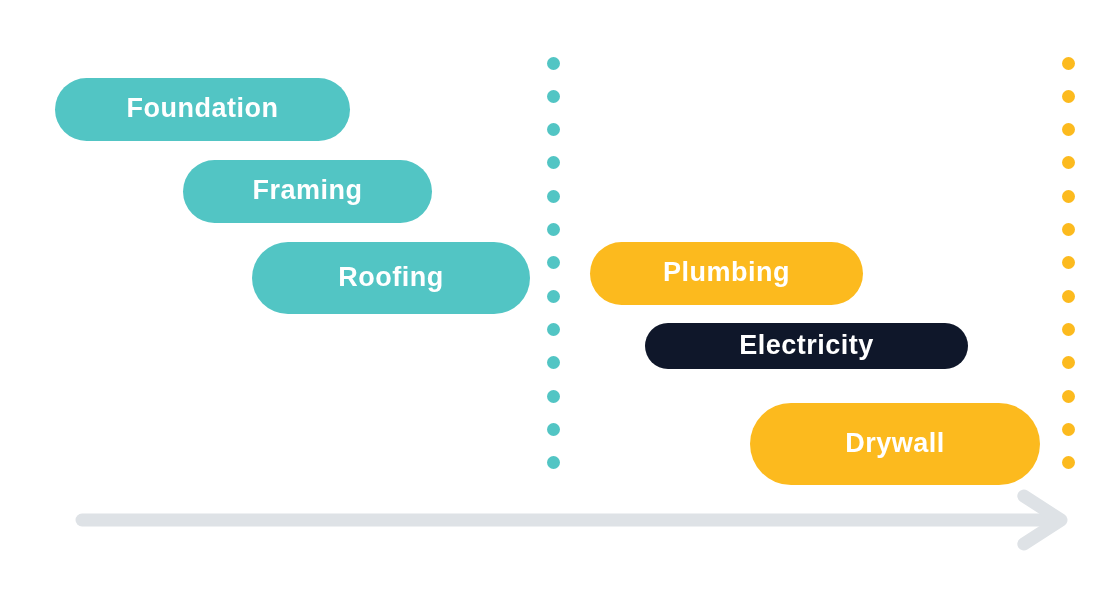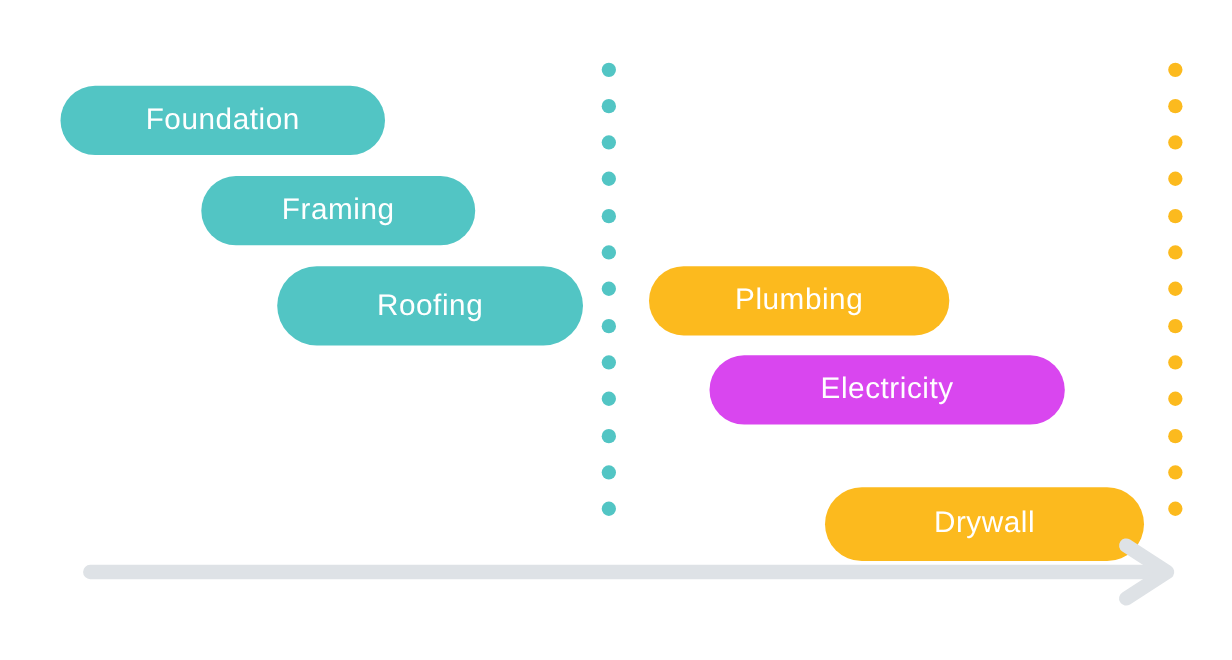--- a/index.html
+++ b/index.html
@@ -18,21 +18,21 @@
   .bar {
     position: absolute;
     border-radius: 999px;
     display: flex;
     align-items: center;
     justify-content: center;
   }
   .bar span {
     color: #ffffff;
     font-size: 27px;
-    font-weight: normal;
+    font-weight: bold;
     letter-spacing: 0.5px;
     line-height: 1;
     padding-bottom: 2px;
   }
   .dot {
     position: absolute;
     border-radius: 50%;
   }
   .arrow-svg {
     position: absolute;
@@ -52,24 +52,24 @@
     </div>
     <div class="bar" style="left: 183px; width: 249px; top: 160px; height: 63px; background: rgb(82, 197, 196);">
       <span>Framing</span>
     </div>
     <div class="bar" style="left: 252px; width: 278px; top: 242px; height: 72px; background: rgb(82, 197, 196);">
       <span>Roofing</span>
     </div>
     <div class="bar" style="left: 590px; width: 273px; top: 242px; height: 63px; background: rgb(252, 186, 30); text-align: center;">
       <span>Plumbing</span>
     </div>
-    <div class="bar" style="left: 645px; width: 323px; top: 323px; height: 63px; background: #d946ef;">
+    <div class="bar" style="left: 645px; width: 323px; top: 323px; height: 46px; background: #0f172a;">
       <span>Electricity</span>
     </div>
-    <div class="bar" style="left: 750px; width: 290px; top: 403px; height: 67px; background: rgb(252, 186, 30); margin-top: 40px;">
+    <div class="bar" style="left: 750px; width: 290px; top: 403px; height: 82px; background: rgb(252, 186, 30);">
       <span>Drywall</span>
     </div>
     <div class="dot" style="left: 546.5px; top: 56.5px; width: 13px; height: 13px; background: rgb(82, 197, 196);"></div>
     <div class="dot" style="left: 546.5px; top: 89.8px; width: 13px; height: 13px; background: rgb(82, 197, 196);"></div>
     <div class="dot" style="left: 546.5px; top: 123.1px; width: 13px; height: 13px; background: rgb(82, 197, 196);"></div>
     <div class="dot" style="left: 546.5px; top: 156.4px; width: 13px; height: 13px; background: rgb(82, 197, 196);"></div>
     <div class="dot" style="left: 546.5px; top: 189.7px; width: 13px; height: 13px; background: rgb(82, 197, 196);"></div>
     <div class="dot" style="left: 546.5px; top: 223px; width: 13px; height: 13px; background: rgb(82, 197, 196);"></div>
     <div class="dot" style="left: 546.5px; top: 256.3px; width: 13px; height: 13px; background: rgb(82, 197, 196);"></div>
     <div class="dot" style="left: 546.5px; top: 289.6px; width: 13px; height: 13px; background: rgb(82, 197, 196);"></div>

